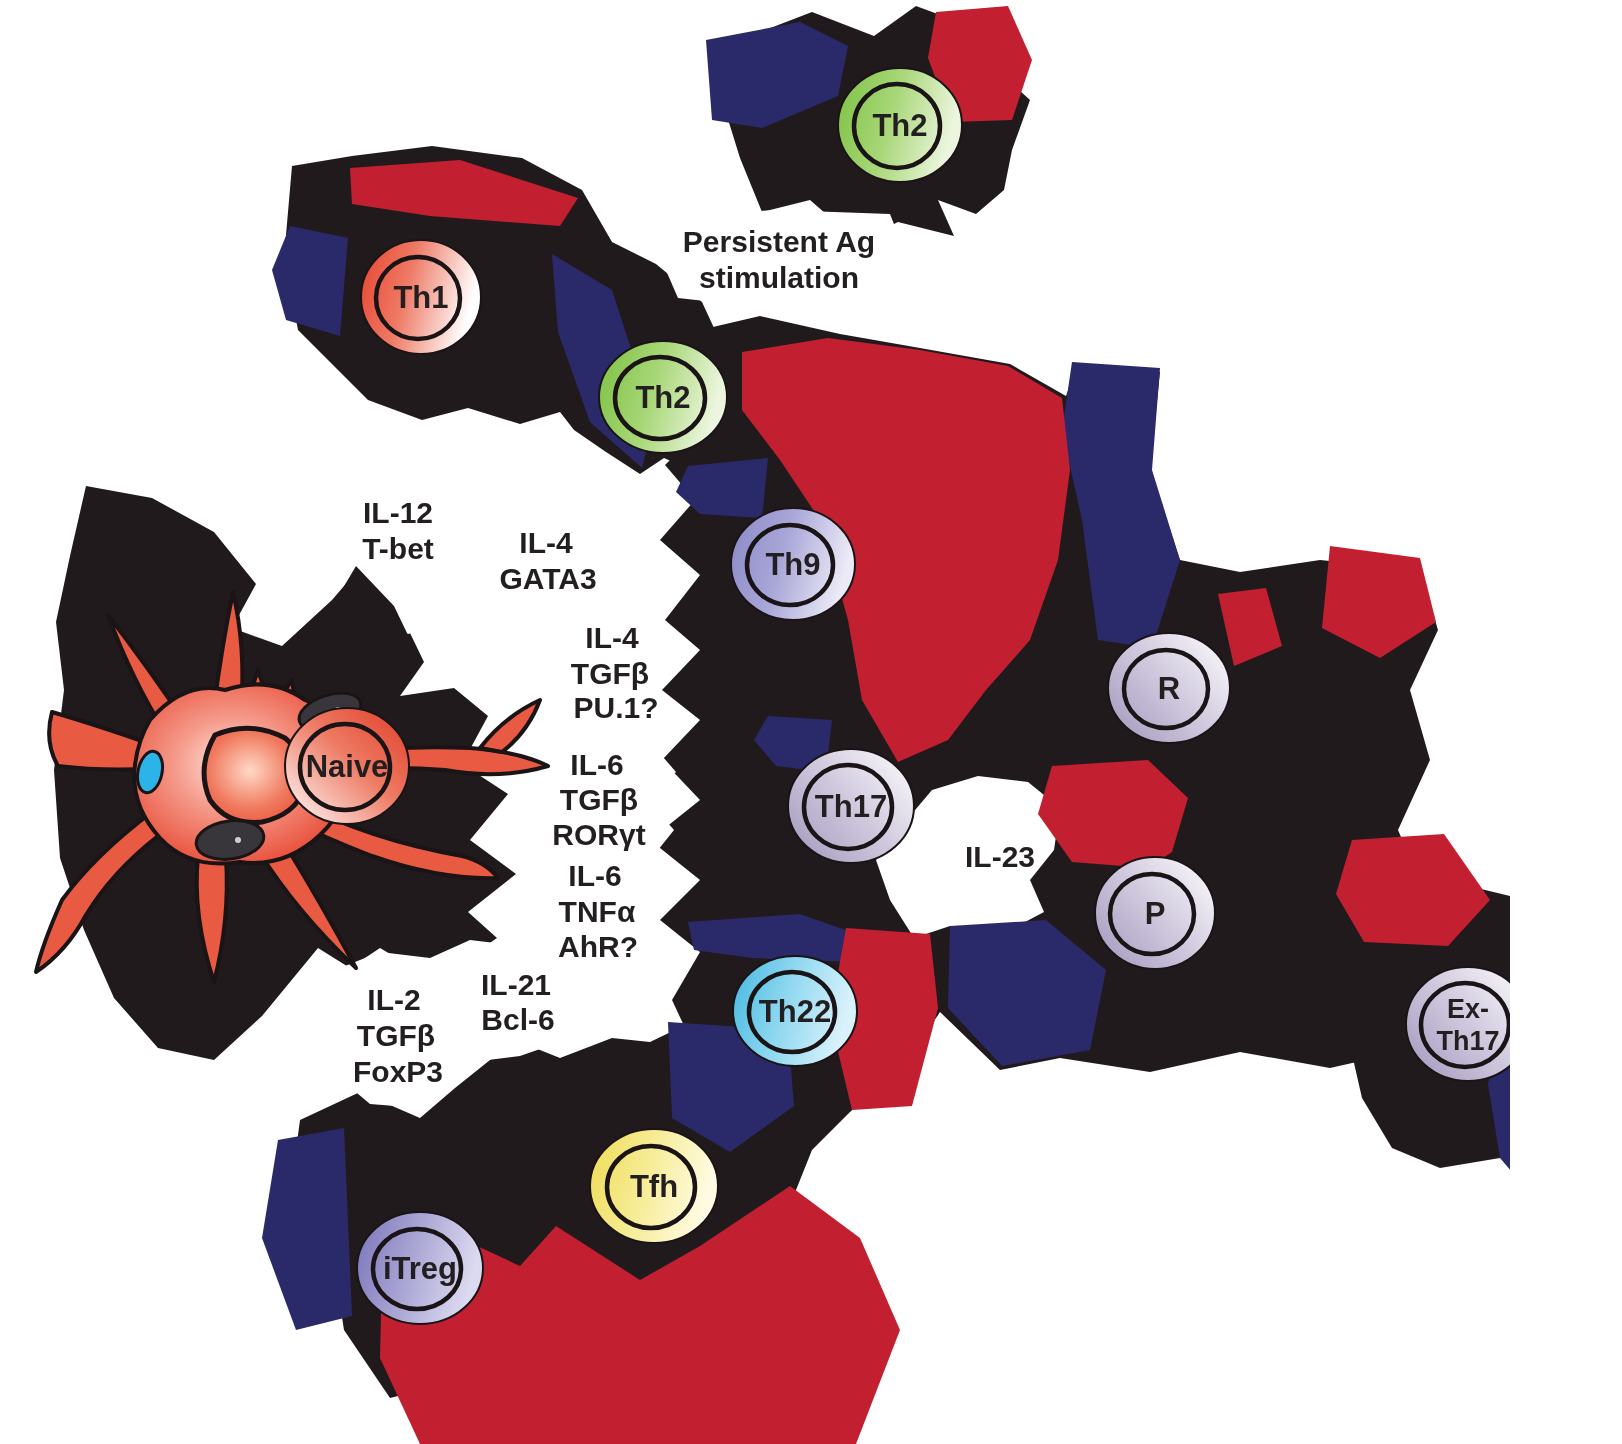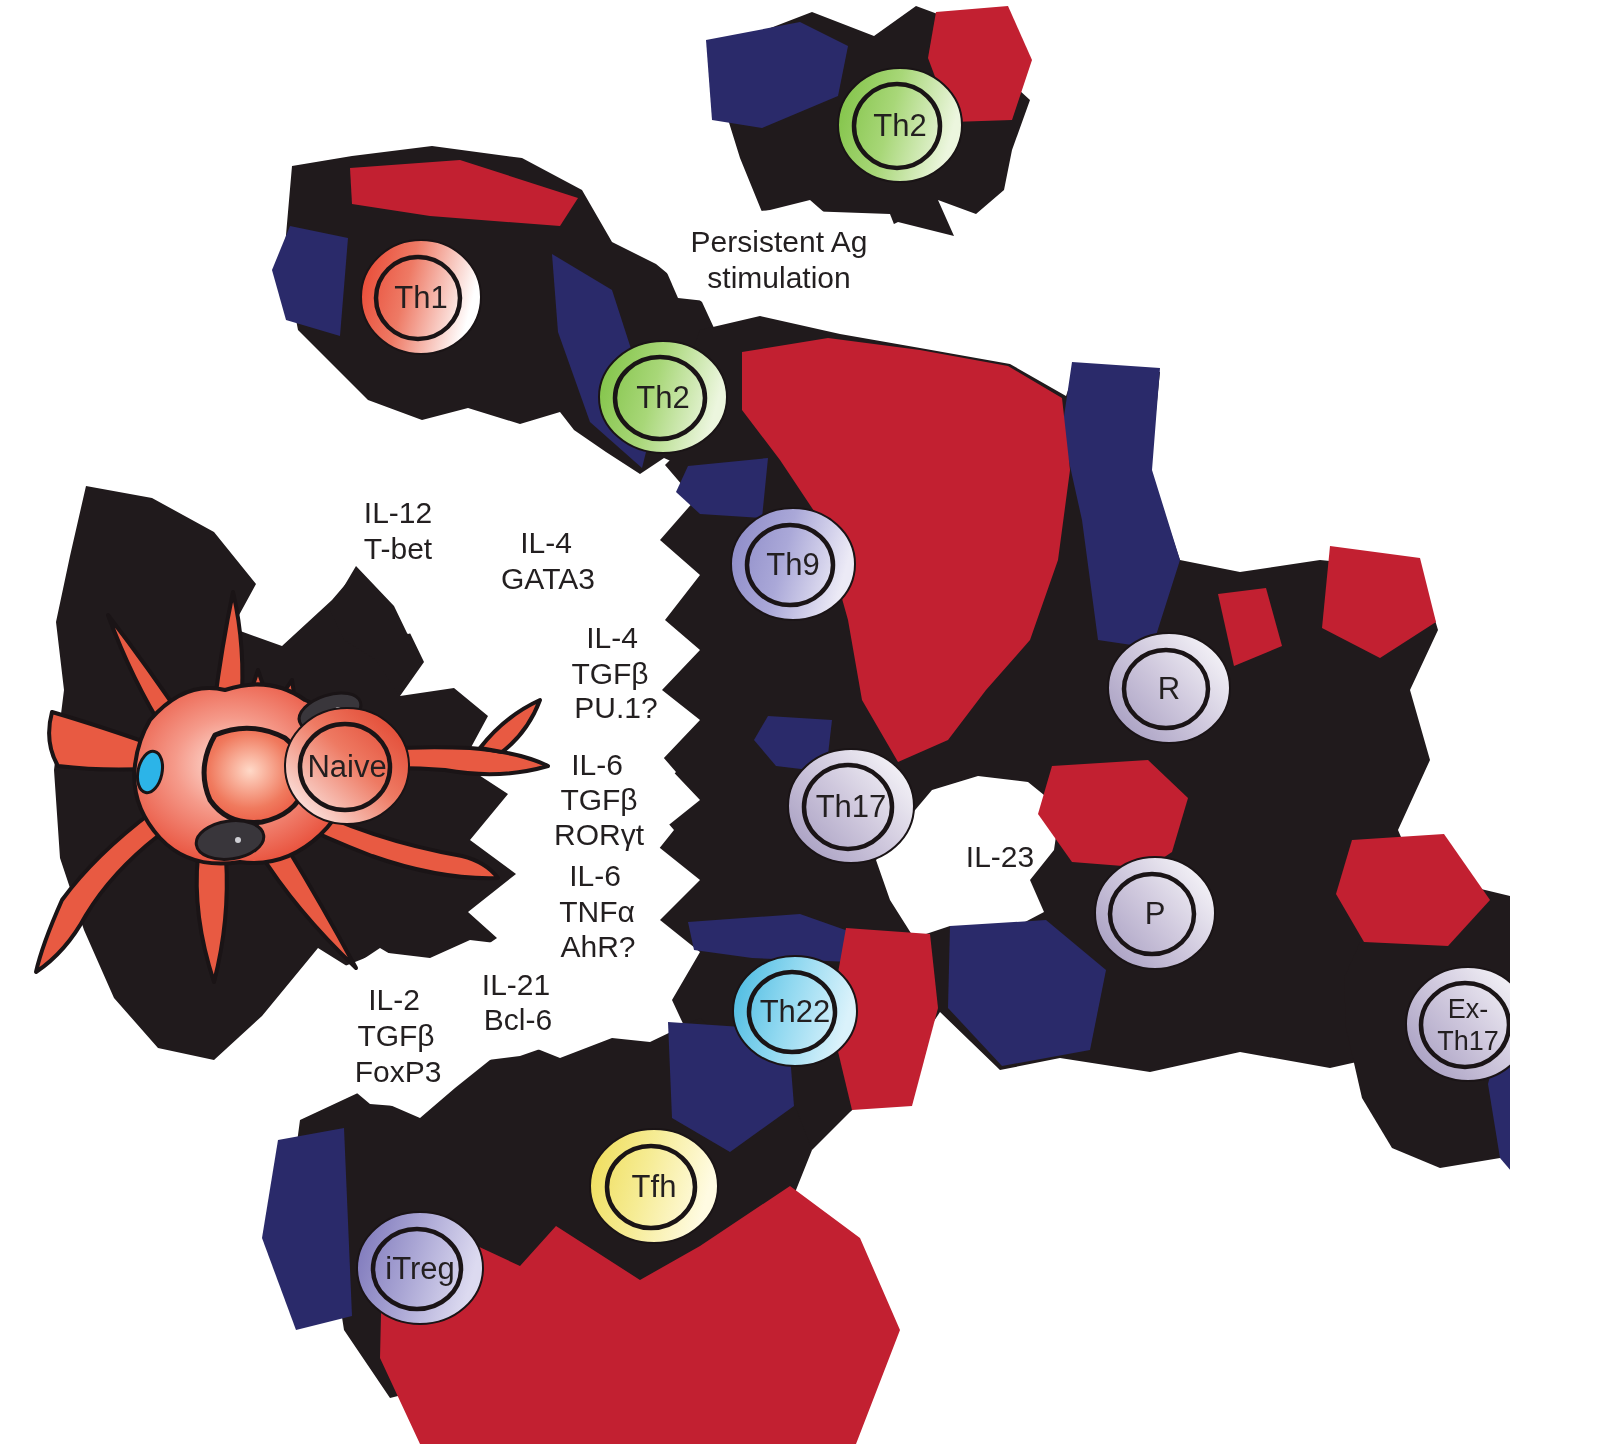--- a/index.html
+++ b/index.html
@@ -1,16 +1,16 @@
 <!DOCTYPE html>
 <html><head>
 <meta charset="utf-8">
 <style>
   html,body{margin:0;padding:0;background:#ffffff;}
-  .stage{width:1510px;height:1444px;position:relative;background:#d946ef;overflow:hidden;}
+  .stage{width:1510px;height:1444px;position:relative;background:#d946ef;overflow:hidden;font-weight:bold;}
   svg{display:block;}
   text{font-family:"Liberation Sans", sans-serif;fill:#231f20;}
   .ann{font-size:30px;text-anchor:middle;}
   .cell-label{font-size:31px;text-anchor:middle;}
   .cell-label-sm{font-size:27px;text-anchor:middle;}
 </style>
 </head>
 <body>
 
 <div class="stage">

